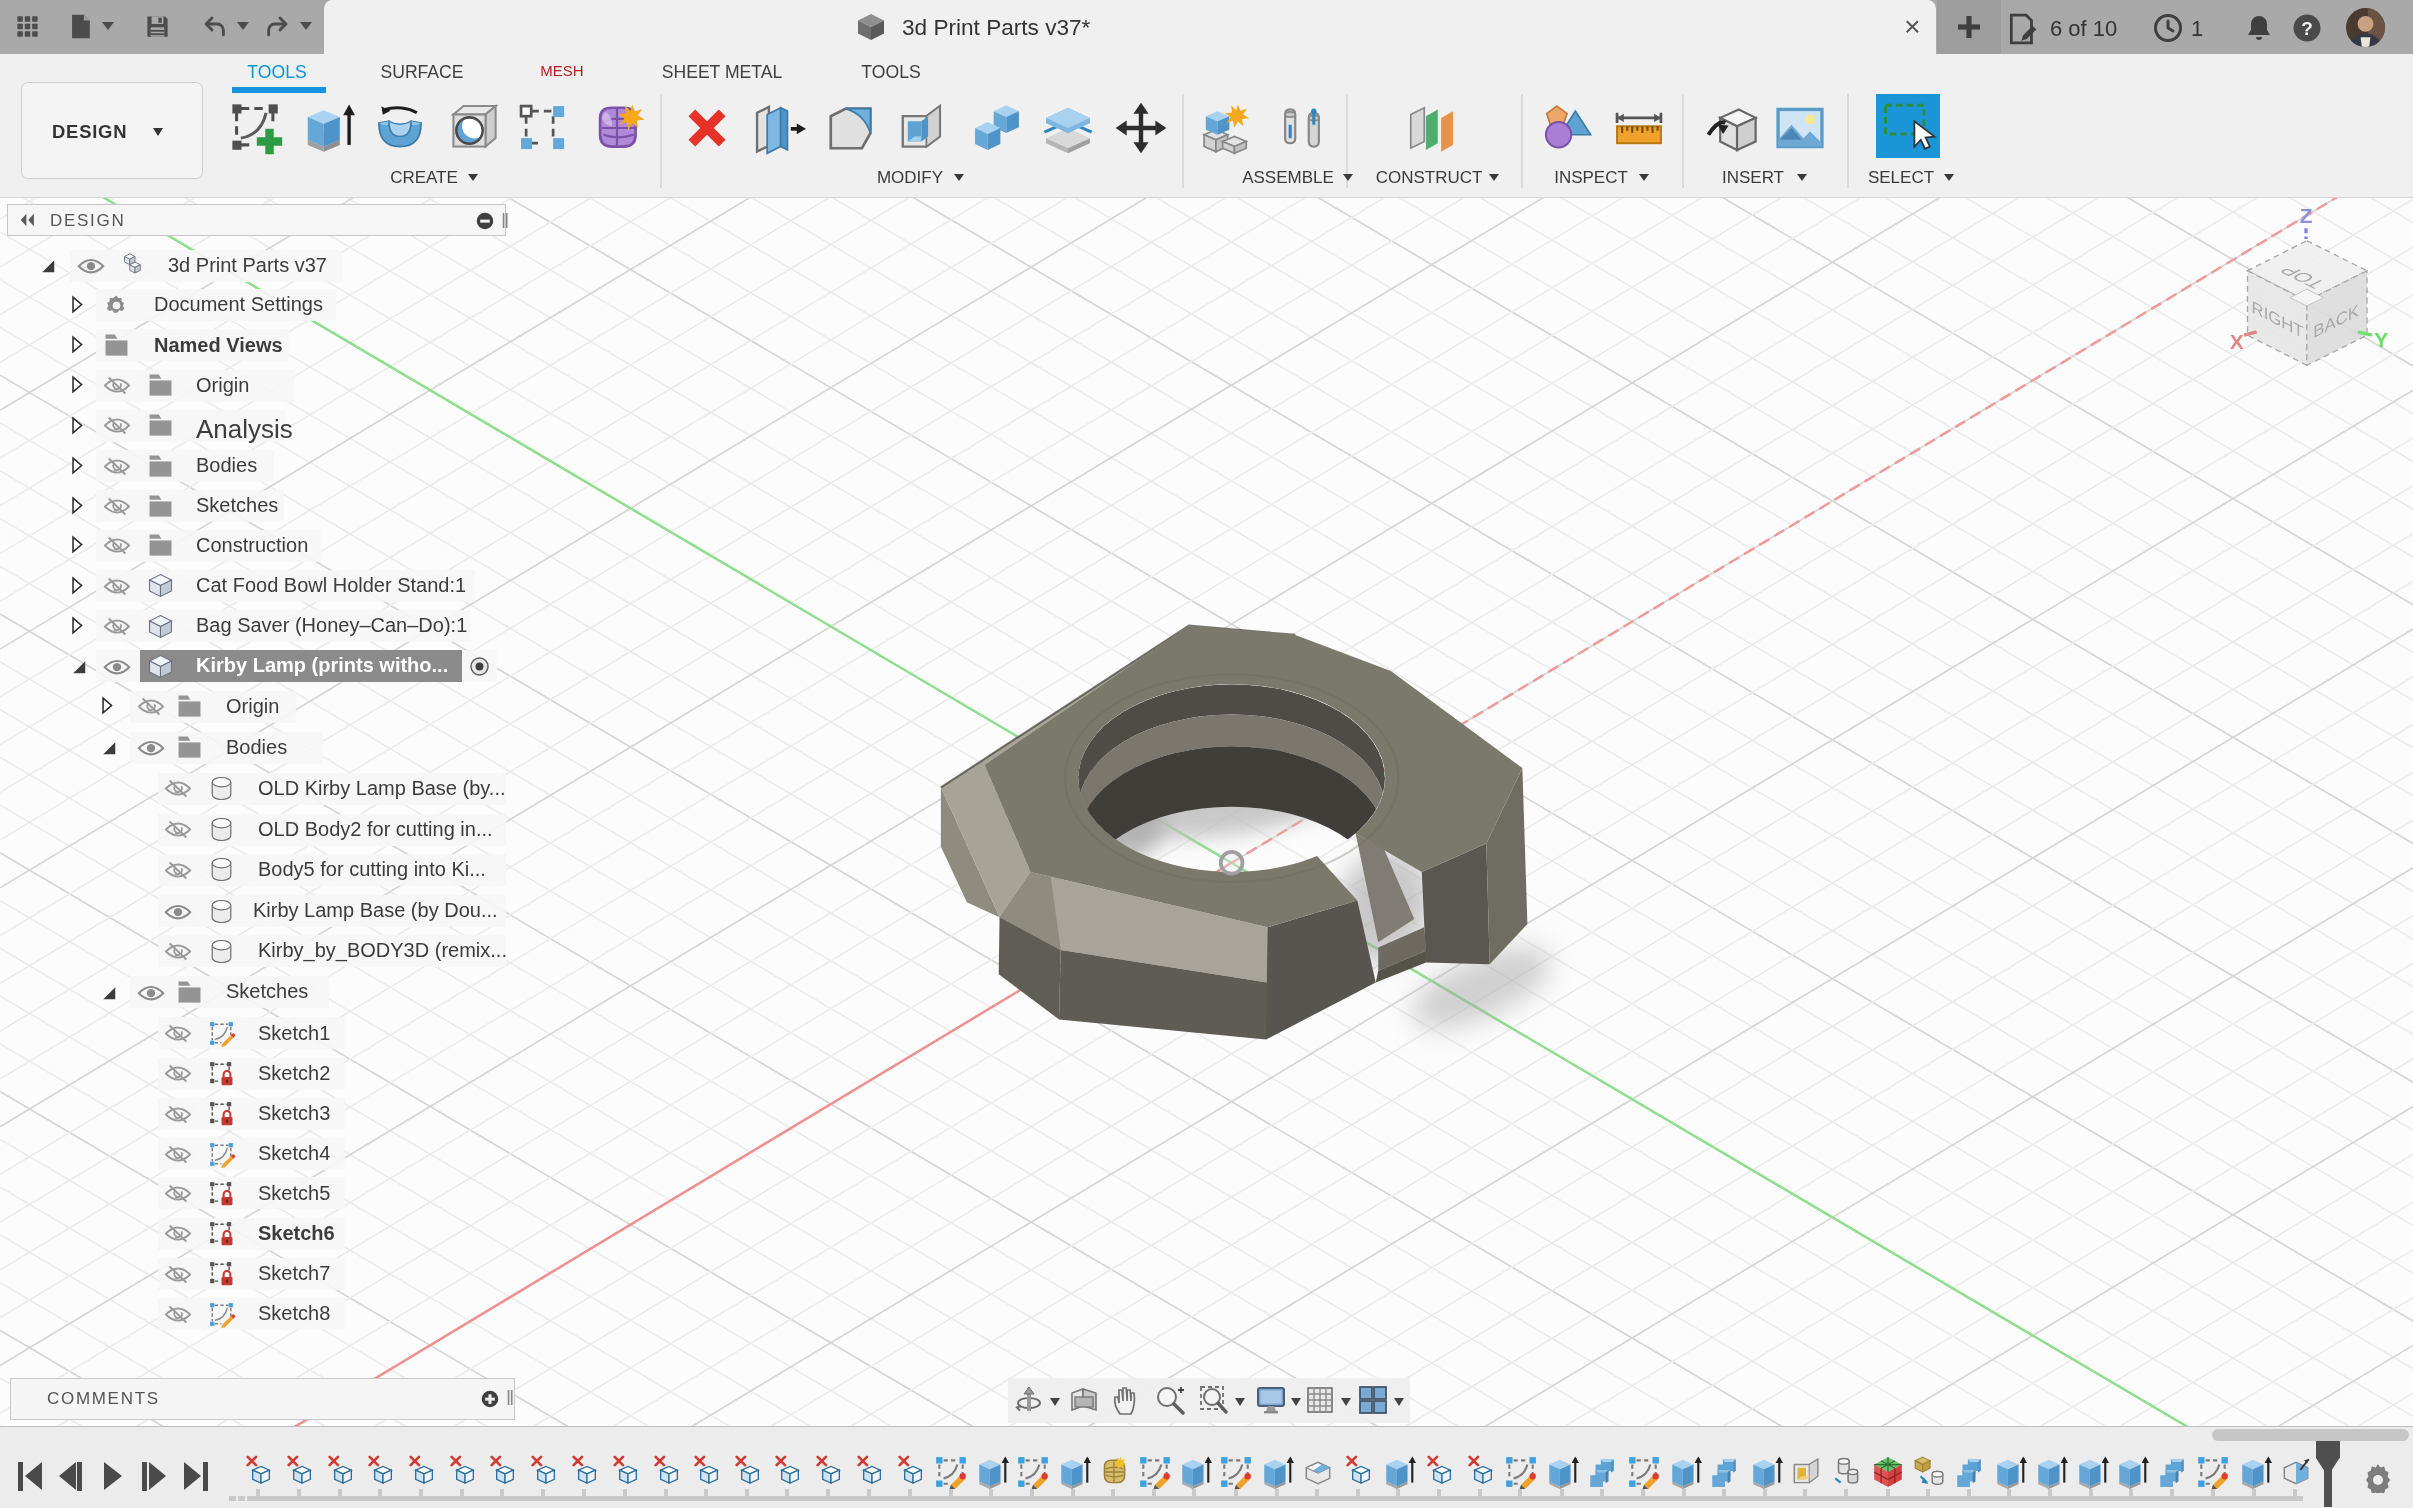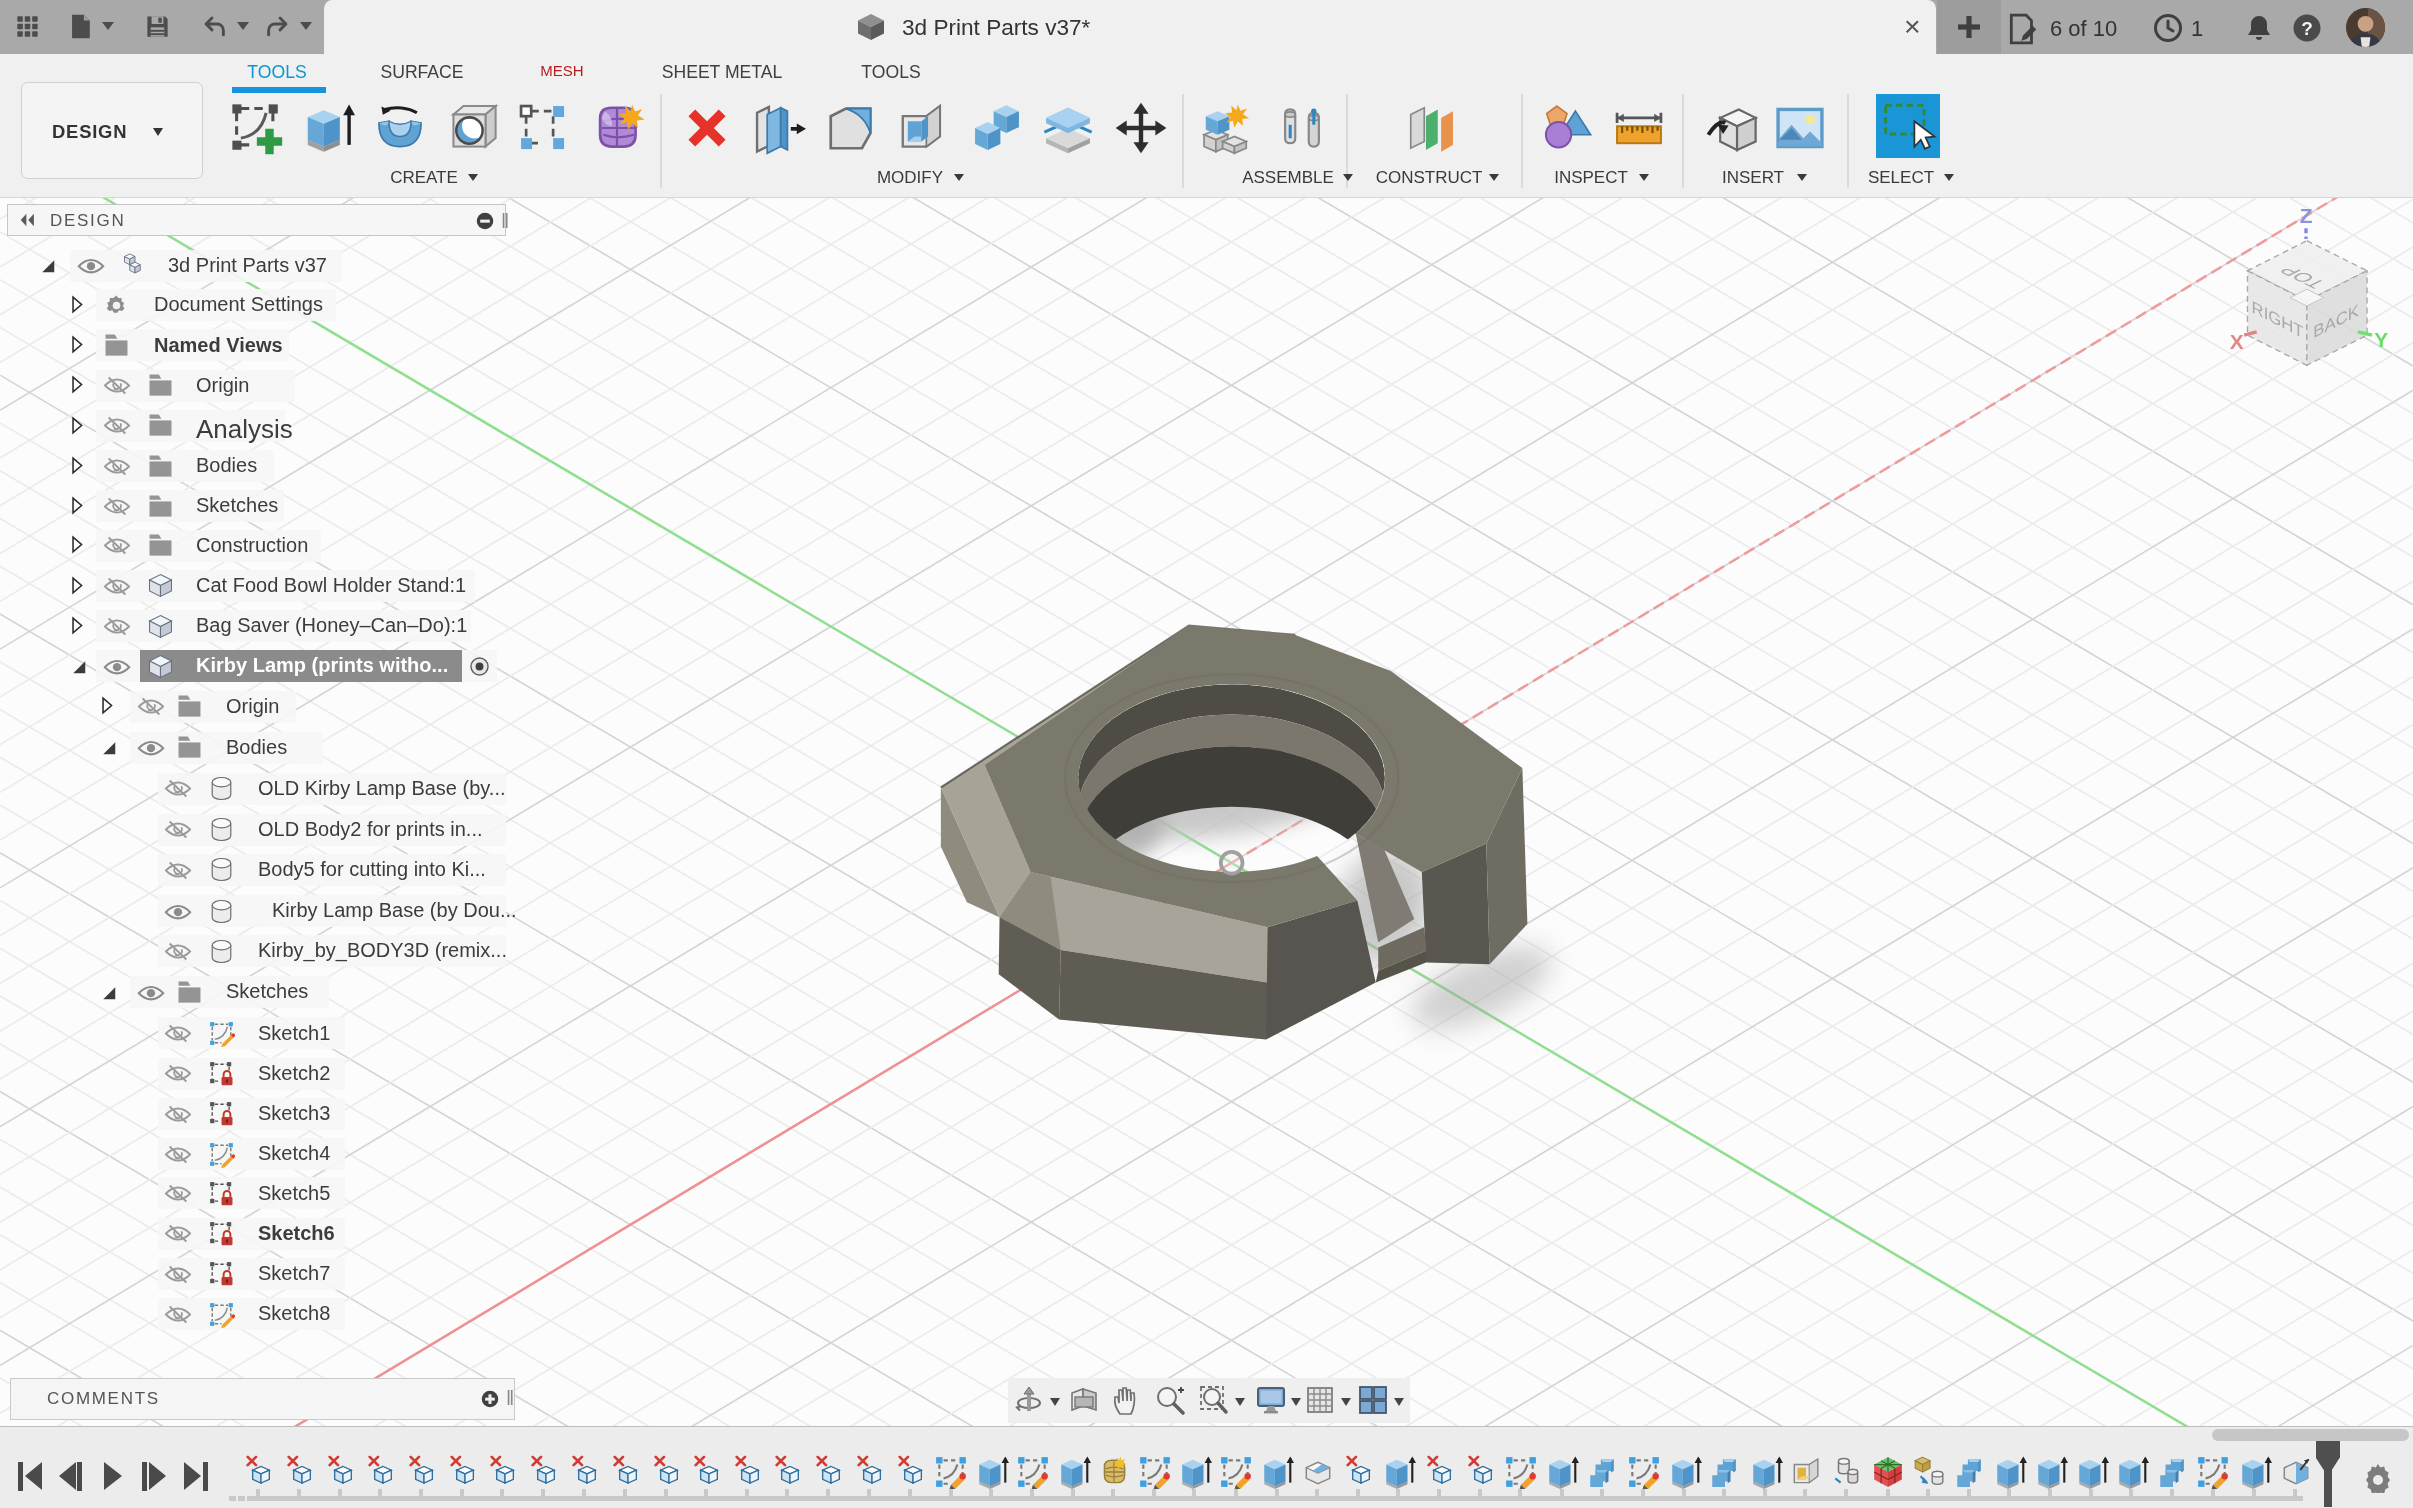--- a/index.html
+++ b/index.html
@@ -939,37 +939,37 @@
     <use href="#b-cyl"></use>
   </svg>
 <div style="position:absolute;left:258px;top:777px;font-size:20px;color:#3c3c3c;font-weight:normal;white-space:nowrap">OLD Kirby Lamp Base (by...</div>
 <div style="position:absolute;left:158px;top:814px;width:348px;height:32px;background:rgba(246,246,246,0.9)"></div>
 <svg style="position:absolute;left:164px;top:820px" width="28" height="19" viewBox="0 0 33 23">
     <use href="#b-eyeslash"></use>
   </svg>
 <svg style="position:absolute;left:208px;top:816px" width="27" height="27" viewBox="0 0 32 32">
     <use href="#b-cyl"></use>
   </svg>
-<div style="position:absolute;left:258px;top:818px;font-size:20px;color:#3c3c3c;font-weight:normal;white-space:nowrap">OLD Body2 for prints in...</div>
+<div style="position:absolute;left:258px;top:818px;font-size:20px;color:#3c3c3c;font-weight:normal;white-space:nowrap">OLD Body2 for cutting in...</div>
 <div style="position:absolute;left:158px;top:854px;width:348px;height:32px;background:rgba(246,246,246,0.9)"></div>
 <svg style="position:absolute;left:164px;top:861px" width="28" height="19" viewBox="0 0 33 23">
     <use href="#b-eyeslash"></use>
   </svg>
 <svg style="position:absolute;left:208px;top:856px" width="27" height="27" viewBox="0 0 32 32">
     <use href="#b-cyl"></use>
   </svg>
 <div style="position:absolute;left:258px;top:858px;font-size:20px;color:#3c3c3c;font-weight:normal;white-space:nowrap">Body5 for cutting into Ki...</div>
 <div style="position:absolute;left:158px;top:895px;width:348px;height:32px;background:rgba(246,246,246,0.9)"></div>
 <svg style="position:absolute;left:164px;top:903px" width="28" height="18.4" viewBox="0 0 33 22">
     <use href="#b-eye"></use>
   </svg>
 <svg style="position:absolute;left:208px;top:898px" width="27" height="27" viewBox="0 0 32 32">
     <use href="#b-cyl"></use>
   </svg>
-<div style="position:absolute;left:272px;top:899px;font-size:20px;color:#3c3c3c;font-weight:normal;white-space:nowrap">Kirby Lamp Base (by Dou...</div>
+<div style="position:absolute;left:253px;top:899px;font-size:20px;color:#3c3c3c;font-weight:normal;white-space:nowrap">Kirby Lamp Base (by Dou...</div>
 <div style="position:absolute;left:158px;top:935px;width:348px;height:32px;background:rgba(246,246,246,0.9)"></div>
 <svg style="position:absolute;left:164px;top:942px" width="28" height="19" viewBox="0 0 33 23">
     <use href="#b-eyeslash"></use>
   </svg>
 <svg style="position:absolute;left:208px;top:938px" width="27" height="27" viewBox="0 0 32 32">
     <use href="#b-cyl"></use>
   </svg>
 <div style="position:absolute;left:258px;top:939px;font-size:20px;color:#3c3c3c;font-weight:normal;white-space:nowrap">Kirby_by_BODY3D (remix...</div>
 <div style="position:absolute;left:130px;top:976px;width:199px;height:32px;background:rgba(246,246,246,0.9)"></div>
 <svg style="position:absolute;left:101px;top:985px" width="16" height="16" viewBox="0 0 19 19">

